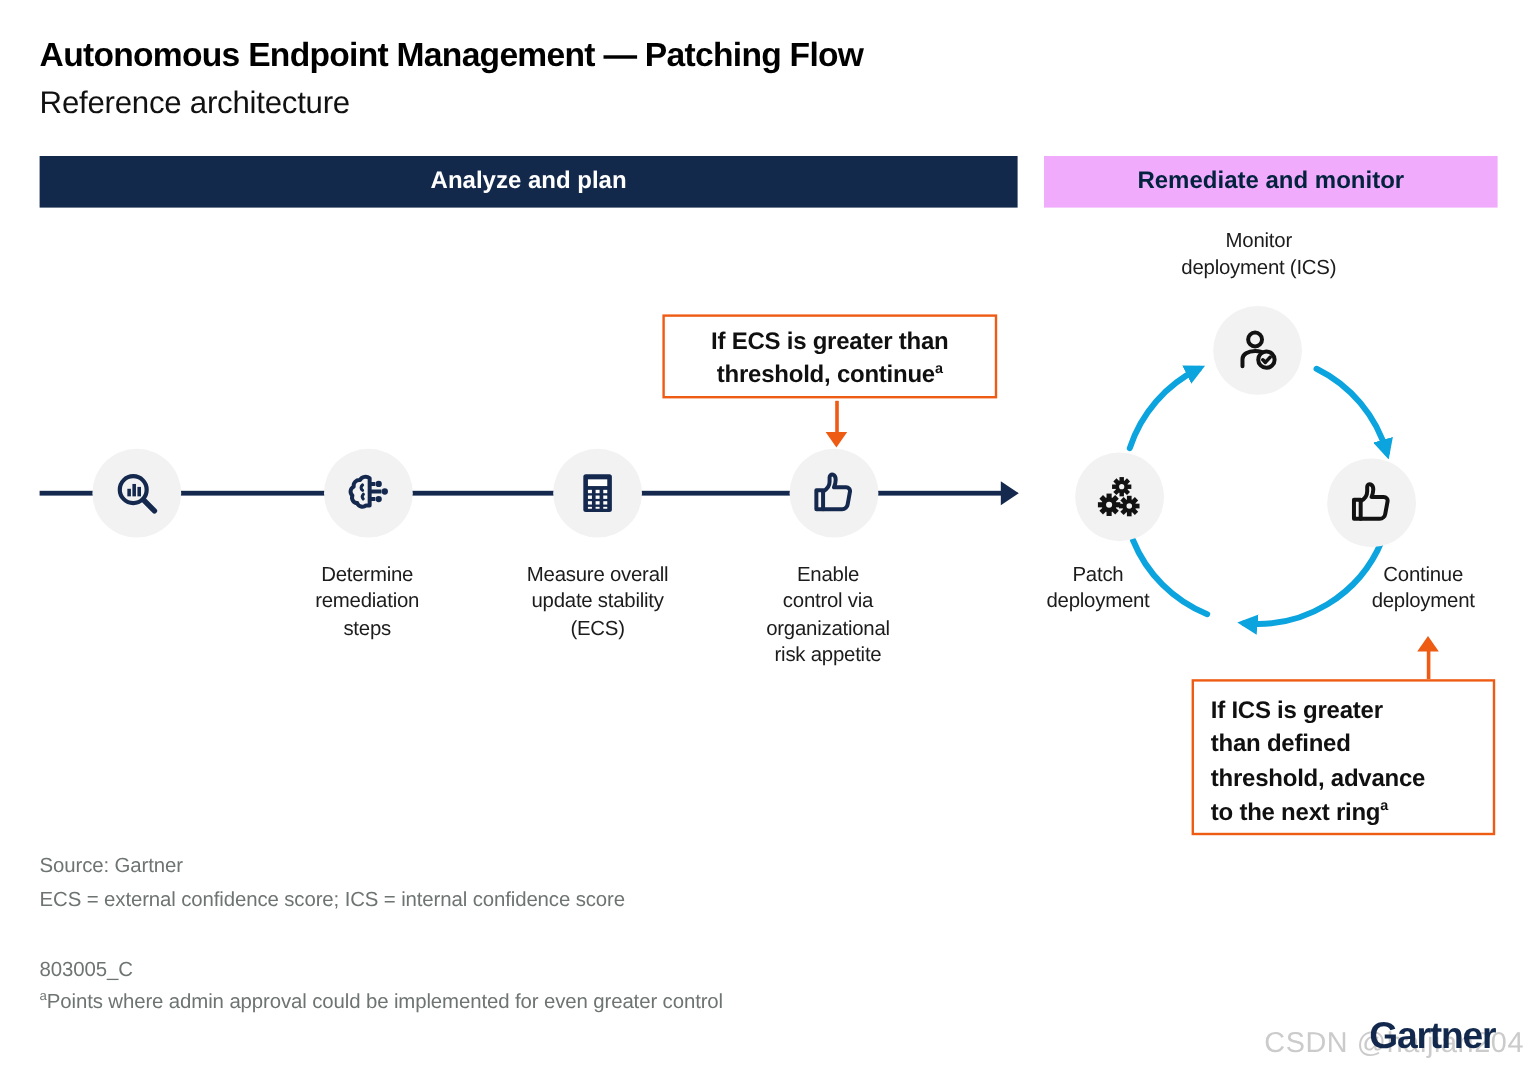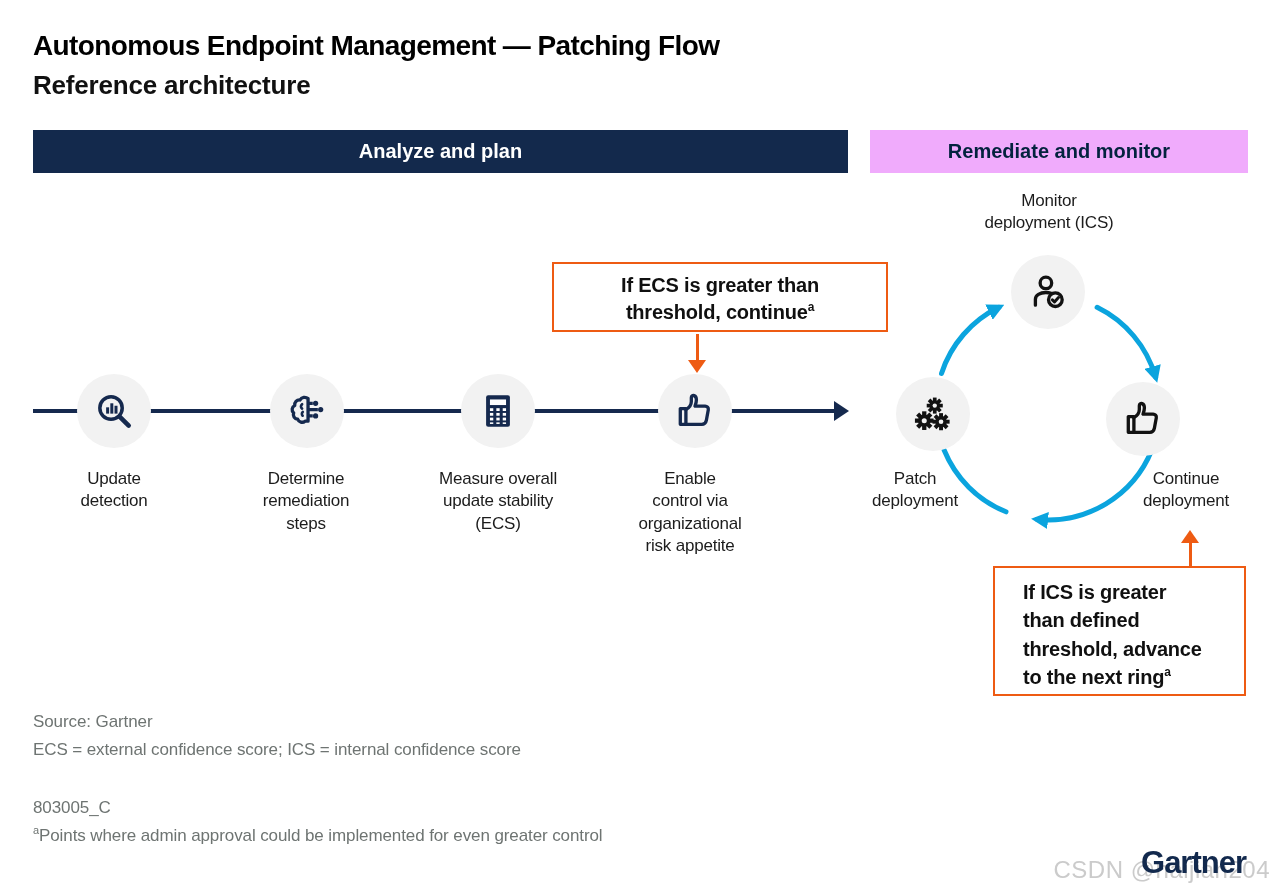--- a/index.html
+++ b/index.html
@@ -6,21 +6,21 @@
   html,body { background:#ffffff; }
   .canvas {
     position:relative; width:1280px; height:895px; background:#fff;
     font-family:"Liberation Sans", sans-serif; overflow:hidden;
   }
   .title {
     position:absolute; left:33px; top:30px; font-size:28px; font-weight:700;
     letter-spacing:-0.6px; color:#000;
   }
   .subtitle {
-    position:absolute; left:33px; top:70px; font-size:26px; font-weight:700;
+    position:absolute; left:33px; top:70px; font-size:26px; font-weight:400;
     color:#111; letter-spacing:-0.2px;
   }
   .phase-bar {
     position:absolute; top:130px; height:43px; display:flex;
     align-items:center; justify-content:center; font-size:20px; font-weight:800;
   }
   .phase-navy { left:33px; width:815px; background:#13294C; color:#ffffff; }
   .phase-cyan { left:870px; width:378px; background:#f0abfc; color:#03223E; }
 
   .flow-line { position:absolute; left:33px; top:409px; width:803px; height:4px; background:#15294E; }
@@ -37,24 +37,24 @@
   .icon-circle svg { width:42px; height:42px; }
   .step-label {
     position:absolute; width:180px; text-align:center; font-size:17px;
     color:#1c1c1c; line-height:1.32; white-space:pre-line; letter-spacing:-0.2px;
   }
   .callout {
     position:absolute; border:2.5px solid #EE5B13; background:#fff; z-index:5;
   }
   .callout p { font-size:20px; font-weight:800; color:#101010; white-space:pre-line; letter-spacing:-0.2px; }
   .callout sup { font-size:12px; font-weight:800; }
-  .callout-ecs { left:552px; top:262px; width:336px; height:70px; text-align:center; }
+  .callout-ecs { left:552px; top:262px; width:279px; height:70px; text-align:center; }
   .callout-ecs p { padding-top:8px; line-height:1.35; }
   .callout-ics { left:993px; top:566px; width:253px; height:130px; }
-  .callout-ics p { padding:10px 28px; line-height:1.42; text-align:left; }
+  .callout-ics p { padding:10px 14px; line-height:1.42; text-align:left; }
   .oline { position:absolute; width:3px; background:#EE5B13; z-index:4; }
   .ohead { position:absolute; width:0; height:0; z-index:4; }
   .ohead-down { border-left:9px solid transparent; border-right:9px solid transparent; border-top:13px solid #EE5B13; }
   .ohead-up   { border-left:9px solid transparent; border-right:9px solid transparent; border-bottom:13px solid #EE5B13; }
 
   .ring-svg { position:absolute; left:918px; top:280px; width:264px; height:264px; z-index:1; }
 
   .footer-line { position:absolute; left:33px; font-size:17px; color:#6E7472; letter-spacing:-0.1px; }
   .footer-line sup { font-size:11px; }
 
@@ -87,22 +87,20 @@
 
   <div class="icon-circle" style="left:77px; top:374px;">
     <svg viewBox="0 0 24 24">
       <circle cx="10.3" cy="10.3" r="6.4" fill="none" stroke="#15294E" stroke-width="2"></circle>
       <line x1="15.2" y1="15.2" x2="20.4" y2="20.4" stroke="#15294E" stroke-width="2.6" stroke-linecap="round"></line>
       <rect x="7.5" y="9.9" width="1.7" height="3.6" fill="#15294E"></rect>
       <rect x="9.9" y="7.6" width="1.7" height="5.9" fill="#15294E"></rect>
       <rect x="12.3" y="9" width="1.7" height="4.5" fill="#15294E"></rect>
     </svg>
   </div>
-  <div class="step-label" style="left:24px; top:468px;">Update
-detection</div>
 
   <div class="icon-circle" style="left:270px; top:374px;">
     <svg viewBox="0 0 24 24">
       <path d="M12.6 17.8 L10.9 17.8 C9.5 19 7.3 18.4 6.7 16.7 C4.9 16.6 3.7 14.8 4.4 13.1 C3 11.9 3.3 9.7 5 8.9 C4.7 7.1 6.2 5.5 8 5.7 C8.9 4 11.2 3.7 12.6 4.9 Z" fill="none" stroke="#15294E" stroke-width="1.9" stroke-linejoin="round"></path>
       <path d="M9.2 8.1 C8.3 8.9 8.3 10 9.2 10.6 M9.6 12.5 C8.9 13.2 8.9 14.1 9.5 14.7" fill="none" stroke="#15294E" stroke-width="1.5" stroke-linecap="round"></path>
       <path d="M12.6 7.6 H15.3 M12.6 11.2 H18.2 M12.6 14.8 H15.3" fill="none" stroke="#15294E" stroke-width="1.9"></path>
       <circle cx="16.9" cy="7.6" r="1.5" fill="#15294E"></circle>
       <circle cx="19.8" cy="11.2" r="1.5" fill="#15294E"></circle>
       <circle cx="16.9" cy="14.8" r="1.5" fill="#15294E"></circle>
     </svg>

